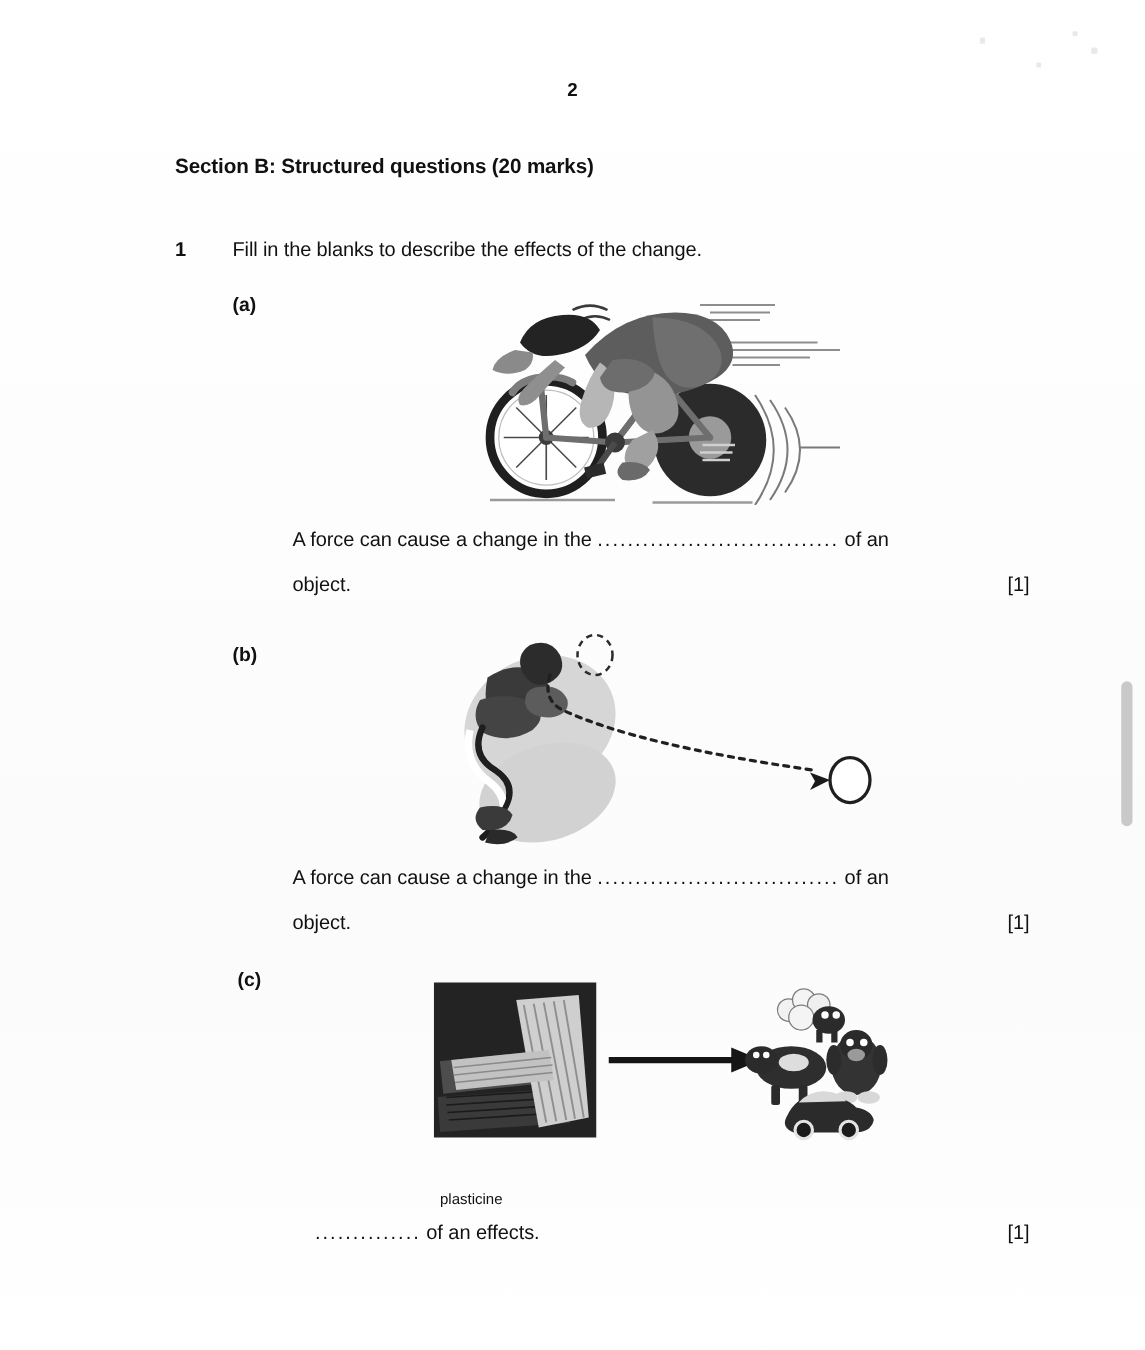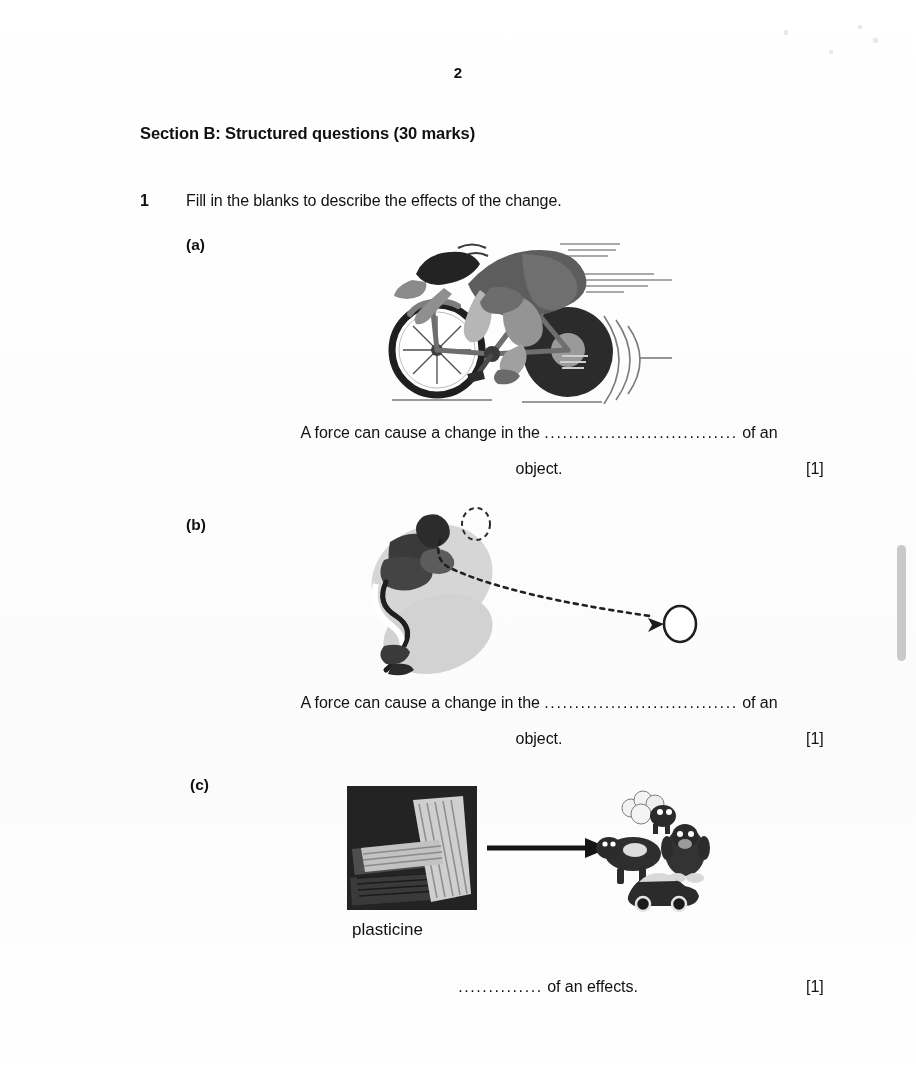--- a/index.html
+++ b/index.html
@@ -80,21 +80,20 @@
 
   .answer-block {
     position: absolute;
     font-size: 16px;
     letter-spacing: -0.05px;
   }
   .answer-line {
     position: relative;
     height: 36px;
     white-space: nowrap;
-    text-align: center;
   }
   .blank {
     letter-spacing: 1.6px;
     font-size: 16px;
   }
   .marks {
     position: absolute;
     font-size: 16px;
   }
 
@@ -125,21 +124,21 @@
 
 <div class="page">
 
   <div class="scan-speck" style="left:784px; top:30px; width:4px; height:5px;"></div>
   <div class="scan-speck" style="left:858px; top:25px; width:4px; height:4px;"></div>
   <div class="scan-speck" style="left:873px; top:38px; width:5px; height:5px;"></div>
   <div class="scan-speck" style="left:829px; top:50px; width:4px; height:4px;"></div>
 
   <div class="page-number">2</div>
 
-  <div class="section-head">Section B: Structured questions (30 marks)</div>
+  <div class="section-head">Section B: Structured questions (20 marks)</div>
 
   <div class="q-number">1</div>
   <div class="q-text">Fill in the blanks to describe the effects of the change.</div>
 
   <div class="part-label" style="left:186px; top:236px;">(a)</div>
 
   <div class="fig" style="left:372px; top:232px; width:330px; height:172px;">
     <svg width="330" height="172" viewBox="0 0 330 172" xmlns="http://www.w3.org/2000/svg">
 
       <g stroke="#8d8d8d" stroke-width="1.6" fill="none">
@@ -358,21 +357,21 @@
 
       <g>
         <path d="M282 112 q8 -18 26 -18 q20 0 30 10 q12 2 14 10 q-2 10 -16 10 l-48 0 q-10 -4 -6 -12 z" fill="#2b2b2b"></path>
         <path d="M292 100 q8 -9 20 -9 q12 0 18 8 z" fill="#d9d9d9"></path>
         <circle cx="296" cy="122" r="7" fill="#1b1b1b" stroke="#e4e4e4" stroke-width="2.5"></circle>
         <circle cx="332" cy="122" r="7" fill="#1b1b1b" stroke="#e4e4e4" stroke-width="2.5"></circle>
       </g>
     </svg>
   </div>
 
-  <div class="part-label" style="left:352px; top:920px; font-weight:normal; font-size:17px;">plasticine</div>
+  <div class="part-label" style="left:352px; top:952px; font-weight:normal; font-size:12px;">plasticine</div>
 
   <div class="answer-block" style="left:234px; top:978px; width:610px;">
     <div class="answer-line">
       <span class="blank" style="padding-left:18px;">..............</span>
       <span>of an effects.</span>
       <span class="marks" style="left:572px; top:0;">[1]</span>
     </div>
   </div>
 
   <div class="scrollbar-track"></div>

